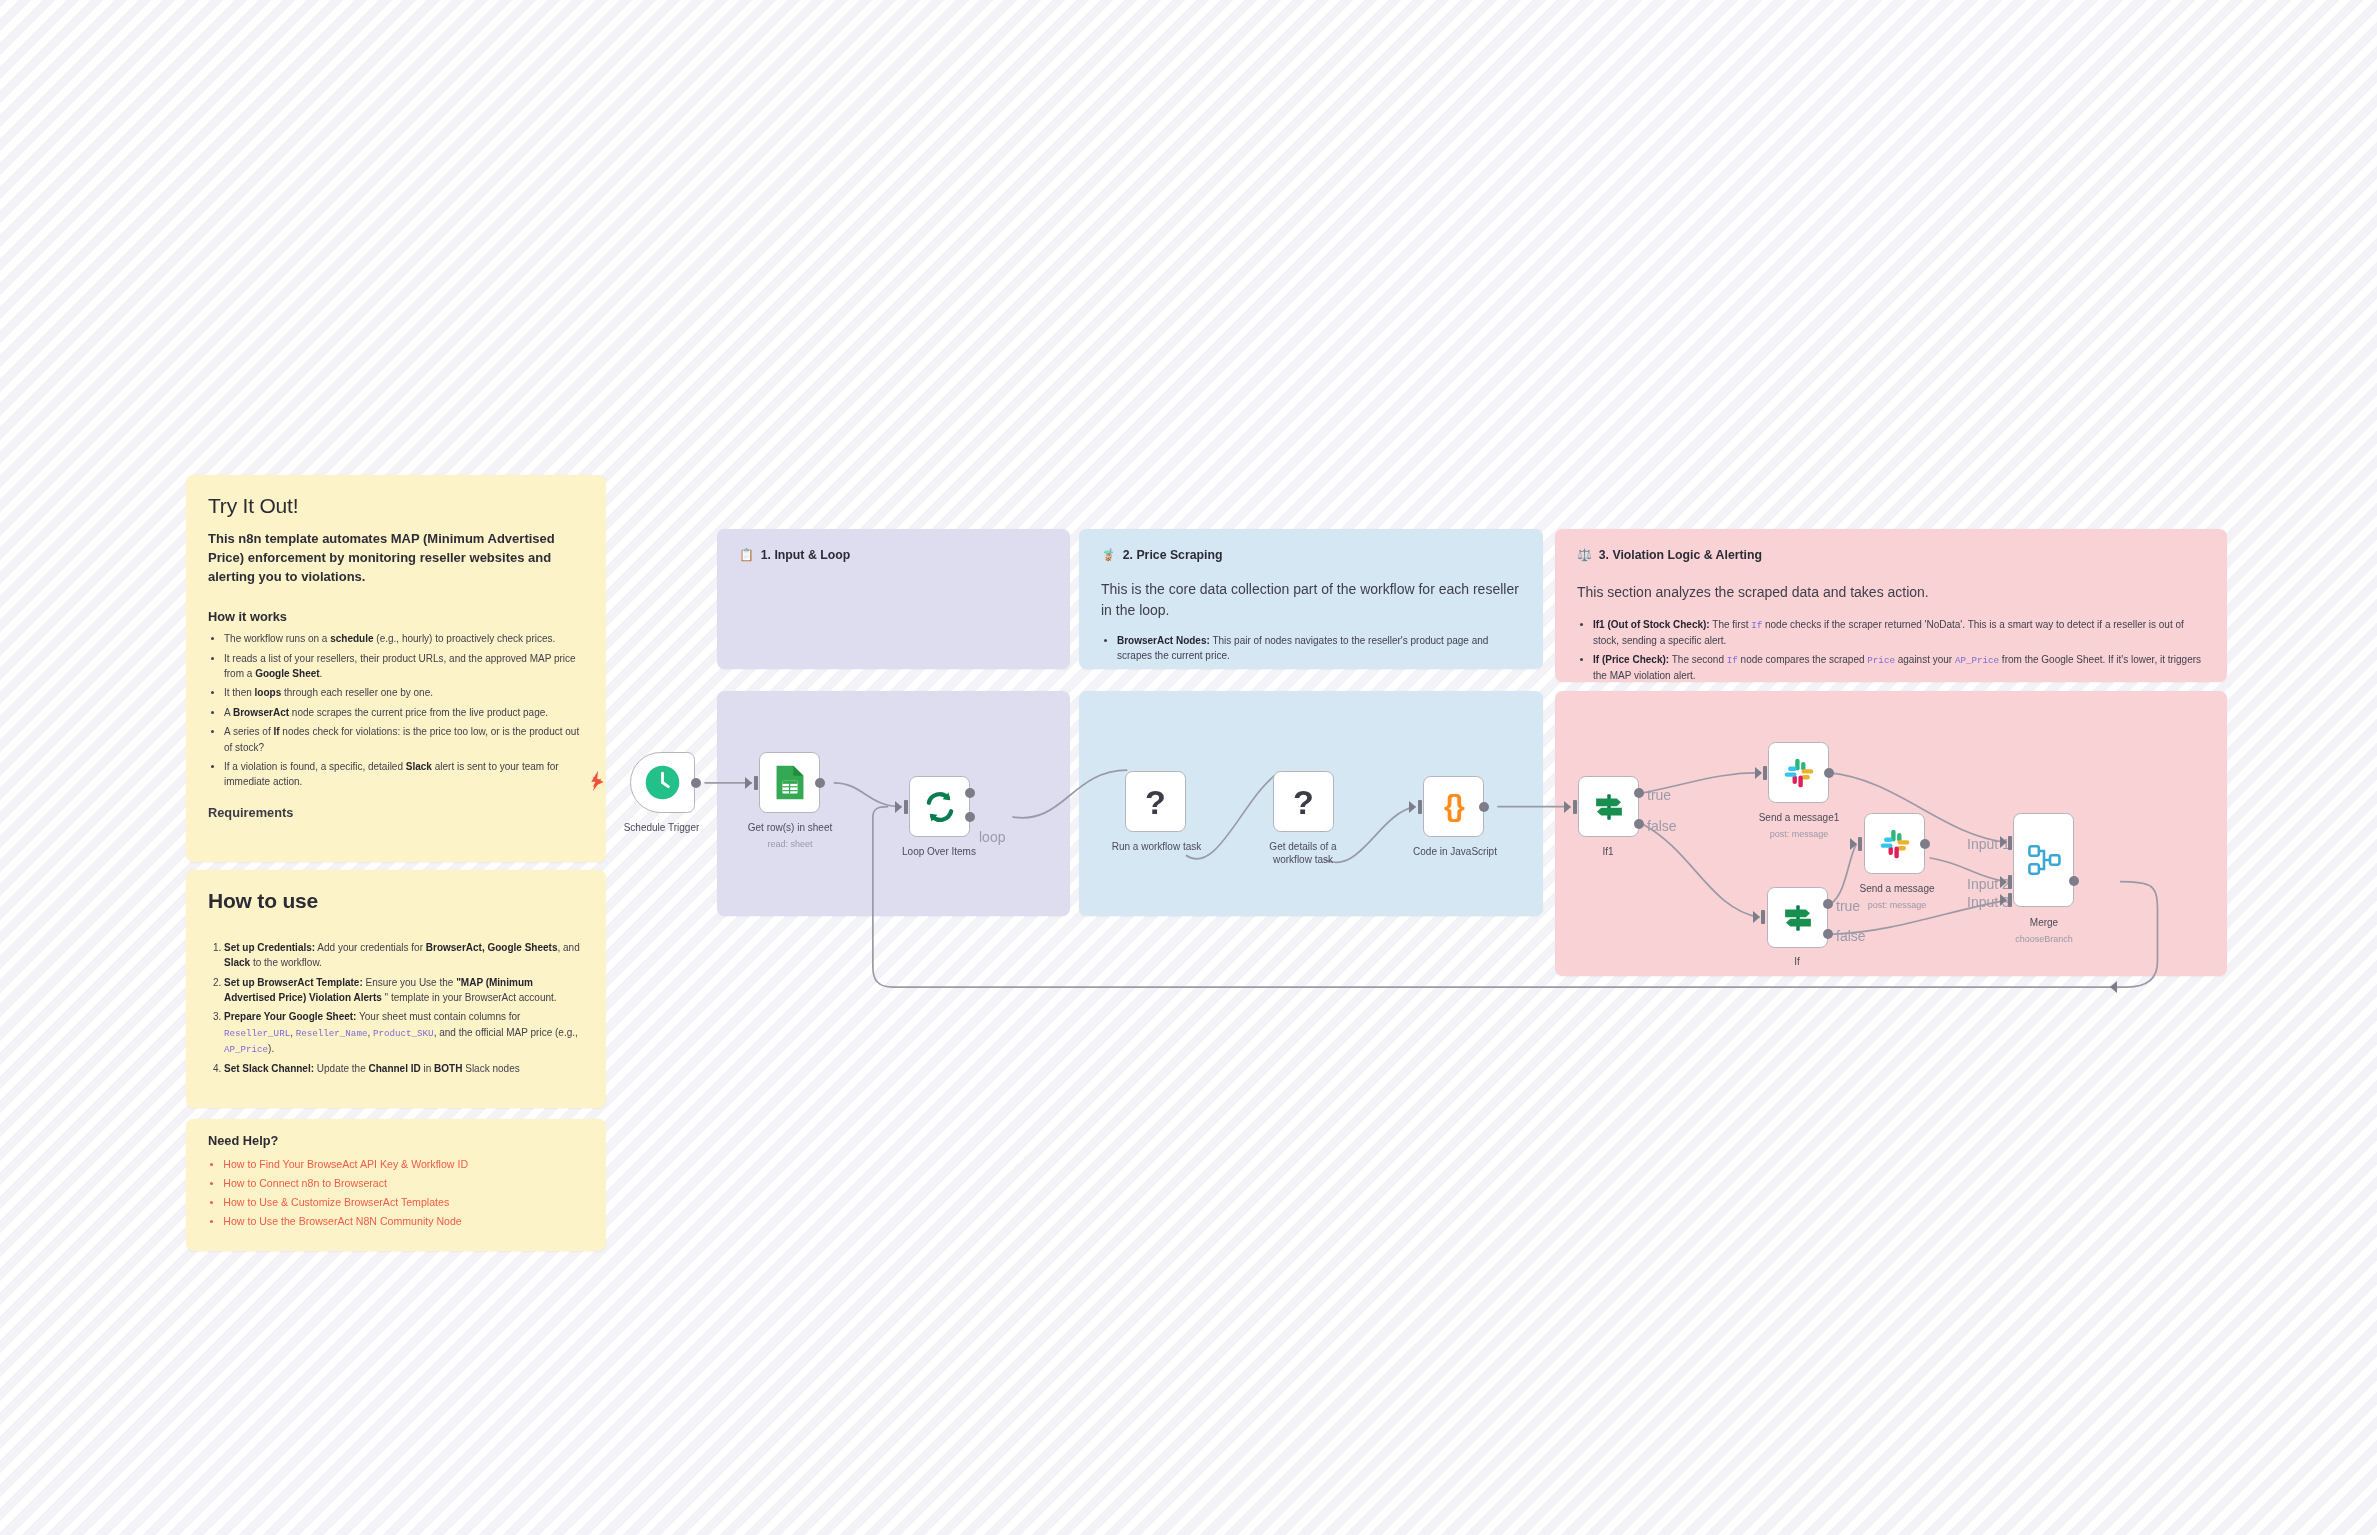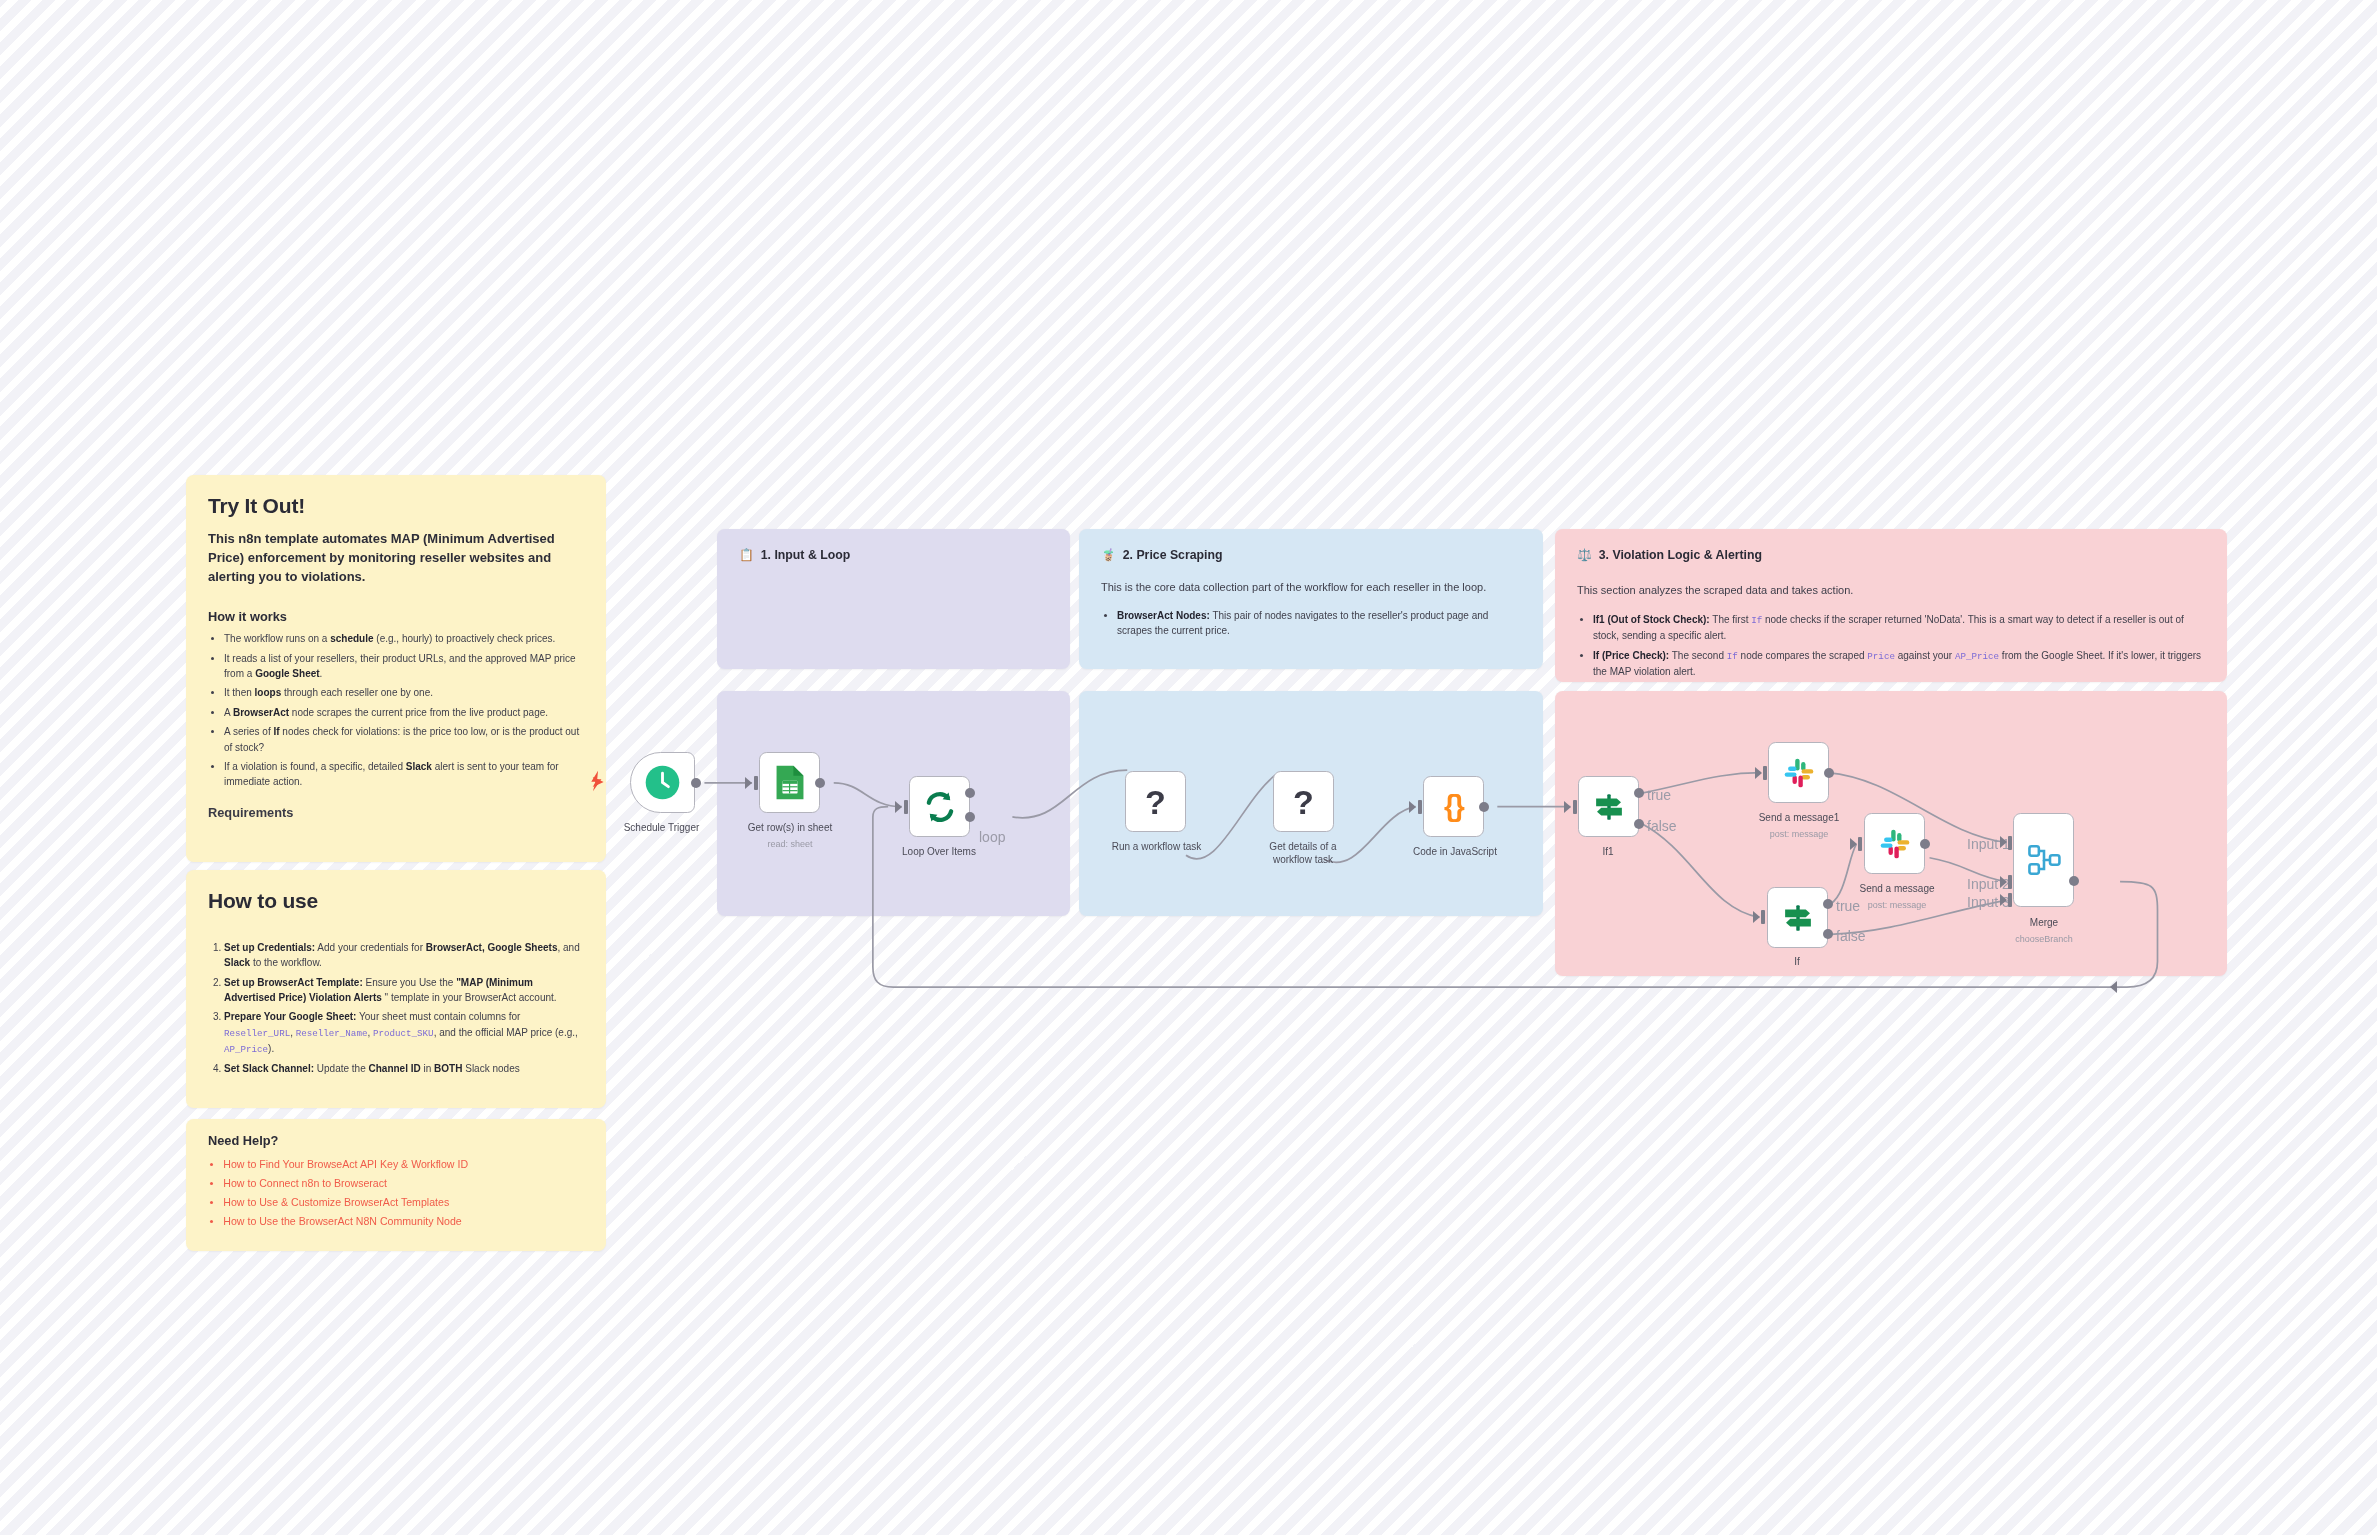--- a/index.html
+++ b/index.html
@@ -37,21 +37,21 @@
   }
   .sticky-yellow { background: #fdf3c8; }
   .sticky-purple { background: #dedcef; }
   .sticky-blue   { background: #d6e7f4; }
   .sticky-pink   { background: #f9d2d5; }
 
   .sticky-inner { padding: 19px 22px; }
 
   .sticky h1 {
     font-size: 21px;
-    font-weight: 700;
+    font-weight: 400;
     color: #2b2b36;
     letter-spacing: -0.2px;
     margin-bottom: 12px;
   }
   .sticky h2 {
     font-size: 21px;
     font-weight: 700;
     color: #2b2b36;
     letter-spacing: -0.2px;
   }
@@ -66,21 +66,21 @@
     font-weight: 700;
     color: #3a3a46;
   }
   .sticky p.lead {
     font-size: 13px;
     font-weight: 700;
     line-height: 1.45;
     color: #2d2d38;
   }
   .sticky p.body {
-    font-size: 11px;
+    font-size: 14px;
     line-height: 1.5;
     color: #3e3e4a;
   }
   .sticky ul, .sticky ol {
     margin-left: 16px;
     font-size: 10px;
     line-height: 1.52;
     color: #40404c;
   }
   .sticky ul li, .sticky ol li { margin-bottom: 4.3px; }

